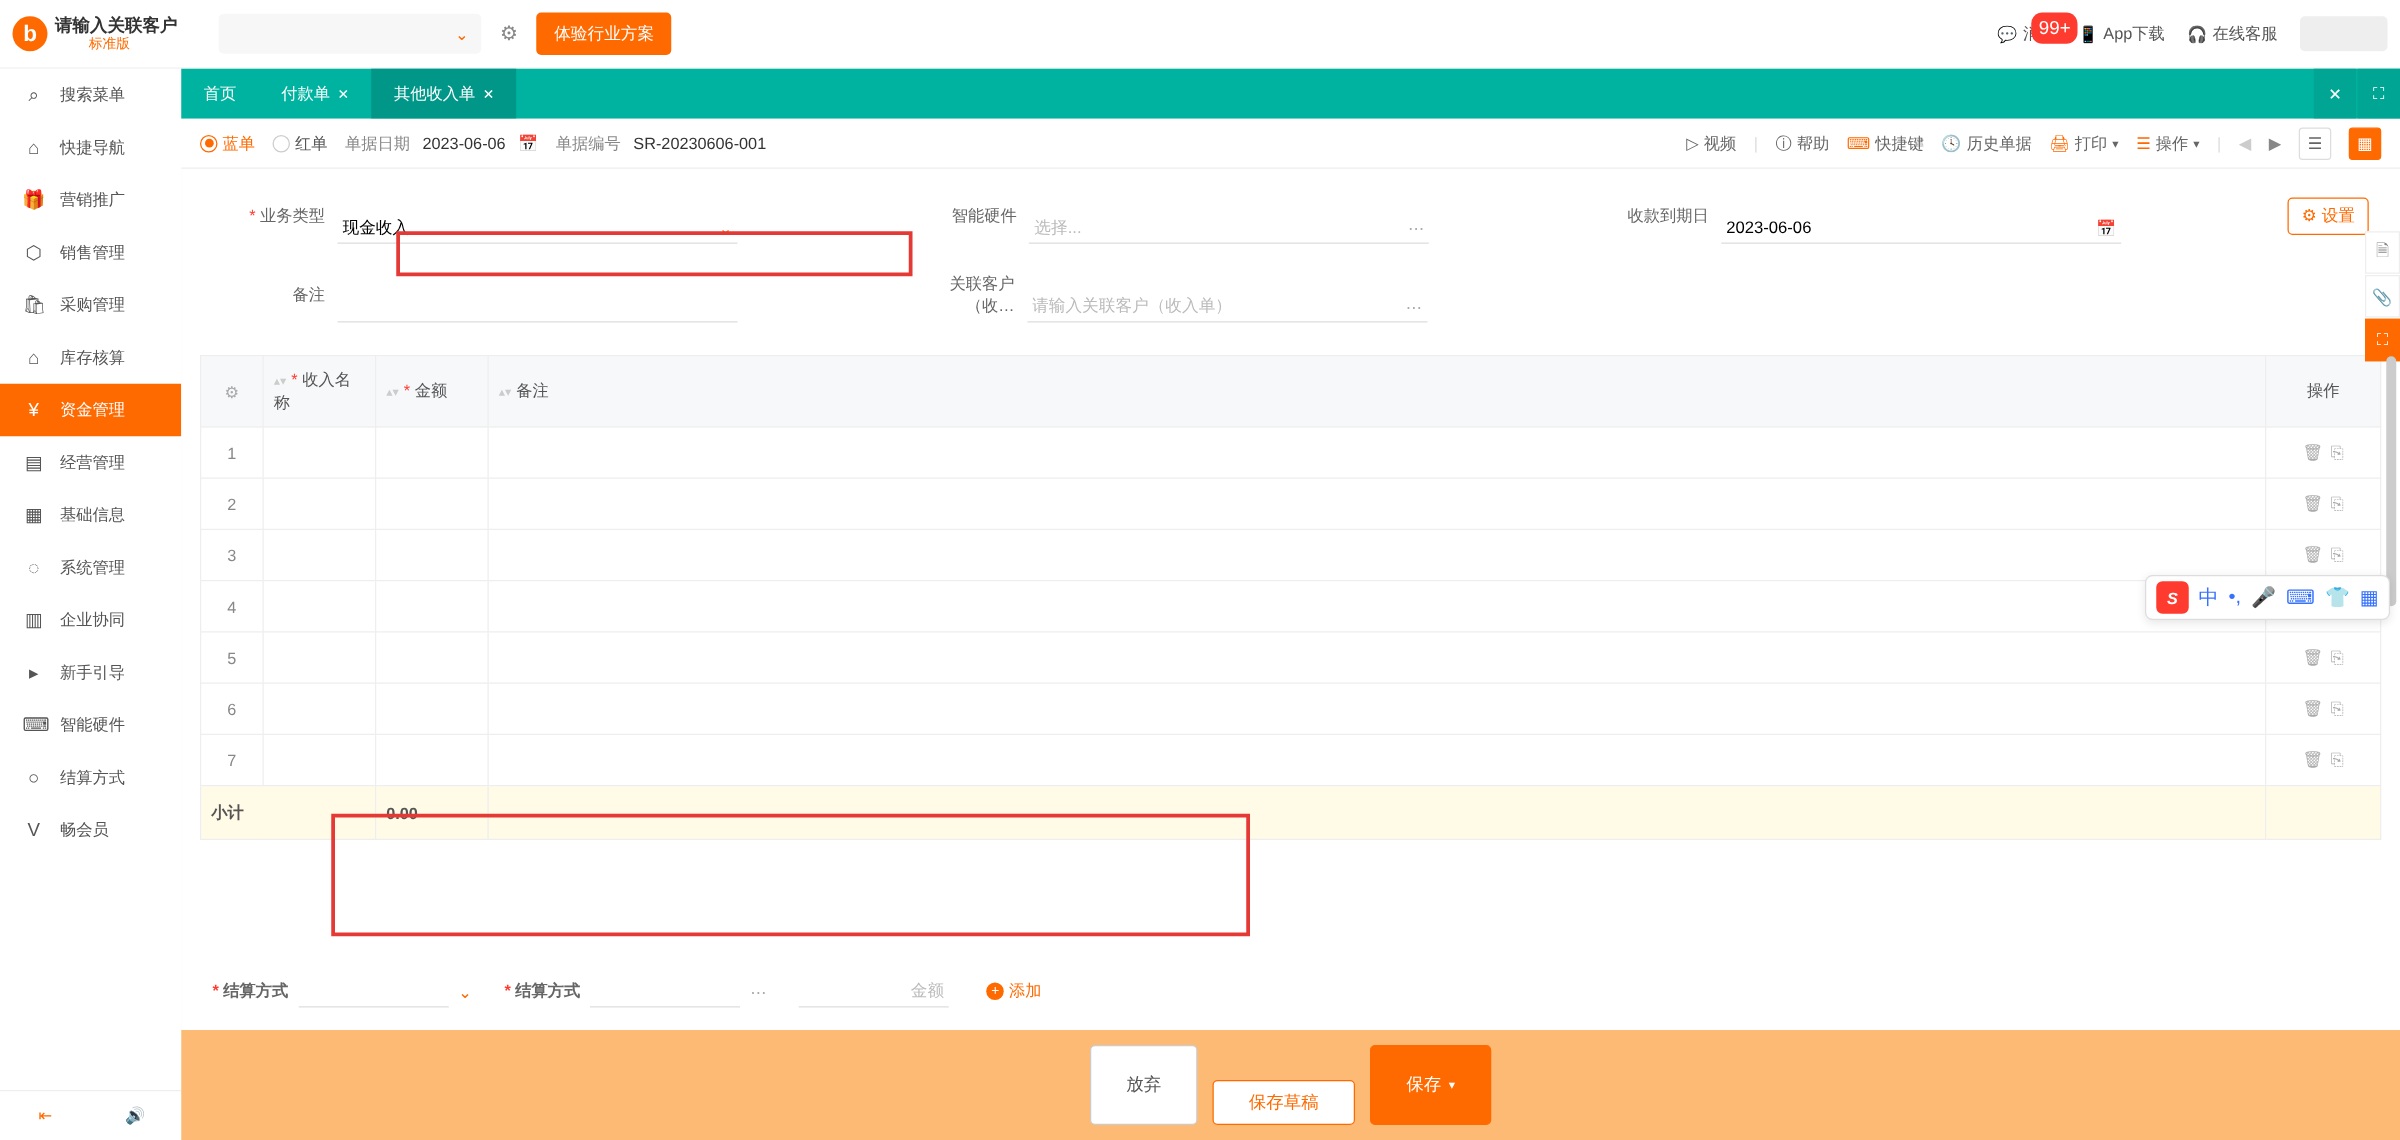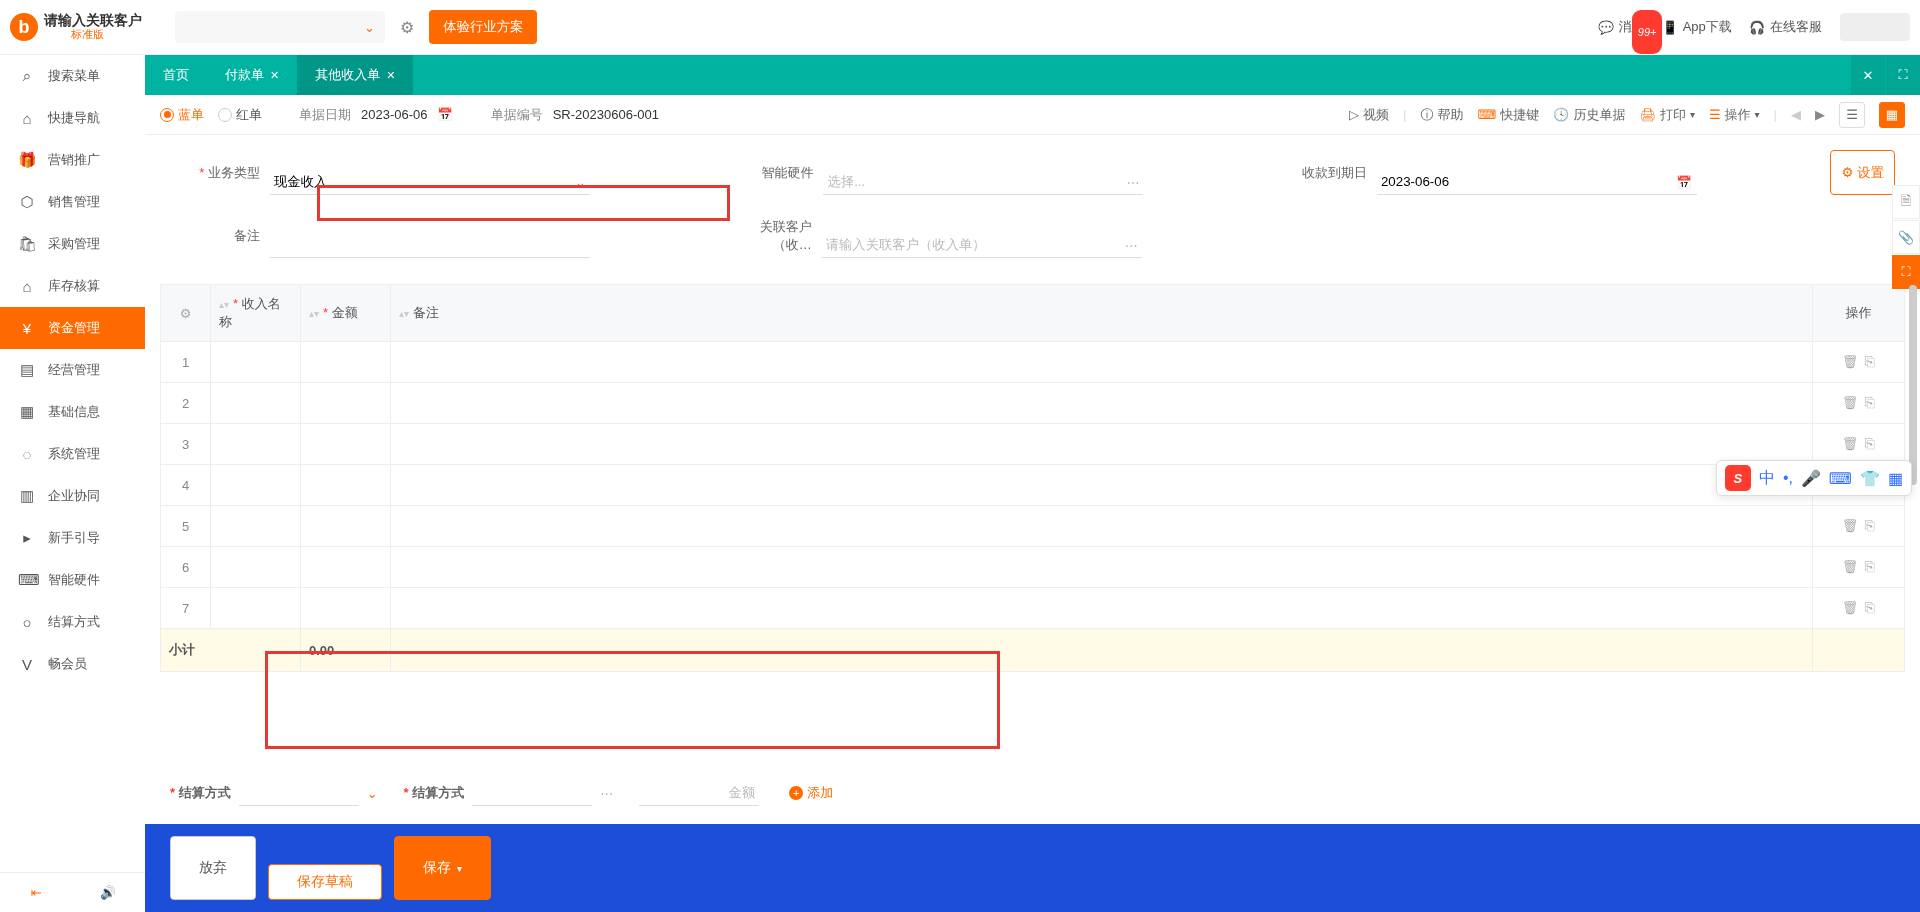--- a/index.html
+++ b/index.html
@@ -11,21 +11,21 @@
 .logo-icon { width: 28px; height: 28px; background: #ff6a00; color: #fff; border-radius: 50%; display: flex; align-items: center; justify-content: center; font-weight: bold; font-size: 18px; }
 .logo-text { margin-left: 6px; font-size: 14px; color: #333; font-weight: bold; }
 .logo-sub { font-size: 11px; color: #ff6a00; margin-left: 33px; margin-top: -3px; }
 .logo-col { display: flex; flex-direction: column; }
 .org-sel { margin-left: 20px; width: 210px; height: 32px; background: #f7f7f7; border-radius: 4px; display: flex; align-items: center; padding: 0 10px; color: #999; }
 .chev { margin-left: 8px; color: #ff6a00; }
 .gear { margin-left: 15px; color: #888; font-size: 16px; }
 .exp-btn { margin-left: 15px; background: #ff6a00; color: #fff; border: none; padding: 8px 14px; border-radius: 4px; cursor: pointer; }
 .top-right { margin-left: auto; display: flex; align-items: center; gap: 18px; color: #555; }
 .tr-item { display: flex; align-items: center; gap: 4px; cursor: pointer; position: relative; }
-.badge { background: #ff3b30; color: #fff; border-radius: 9px; padding: 16px 6px; font-size: 11px; position: absolute; top: -8px; right: -18px; font-style: italic; }
+.badge { background: #ff3b30; color: #fff; border-radius: 9px; padding: 4px 6px; font-size: 15px; position: absolute; top: -8px; right: -18px; }
 .avatar-ph { width: 70px; height: 28px; background: #eee; border-radius: 4px; }
 
 
 .layout { display: flex; height: calc(100vh - 55px); }
 .sidebar { width: 145px; background: #fff; display: flex; flex-direction: column; }
 .side-item { display: flex; align-items: center; padding: 12px 18px; color: #555; cursor: pointer; gap: 12px; }
 .side-item.active { background: #ff6a00; color: #fff; }
 .side-icon { width: 18px; text-align: center; font-size: 15px; }
 .side-foot { margin-top: auto; display: flex; border-top: 1px solid #eee; }
 .side-foot-btn { flex: 1; text-align: center; padding: 12px 0; color: #ff6a00; cursor: pointer; }
@@ -40,32 +40,32 @@
 .tabs-right-btn { width: 34px; height: 40px; display: flex; align-items: center; justify-content: center; cursor: pointer; background: #00a594; margin-left: 1px; }
 
 
 .toolbar { height: 40px; display: flex; align-items: center; padding: 0 15px; border-bottom: 1px solid #eee; gap: 10px; background: #fff; }
 .radio-grp { display: flex; gap: 14px; align-items: center; }
 .radio-item { display: flex; align-items: center; gap: 4px; cursor: pointer; color: #555; }
 .radio-dot { width: 14px; height: 14px; border-radius: 50%; border: 1px solid #ccc; display: flex; align-items: center; justify-content: center; }
 .radio-item.sel .radio-dot { border-color: #ff6a00; }
 .radio-item.sel .radio-dot::after { content: ''; width: 7px; height: 7px; background: #ff6a00; border-radius: 50%; }
 .radio-item.sel { color: #ff6a00; }
-.tl-label { color: #888; margin-left: 27px; }
+.tl-label { color: #888; margin-left: 4px; }
 .tl-value { color: #333; }
 .cal-icon { color: #ff6a00; }
 .toolbar-right { margin-left: auto; display: flex; align-items: center; gap: 14px; color: #666; }
 .tl-act { display: flex; align-items: center; gap: 4px; cursor: pointer; }
 .tl-sep { color: #ddd; }
 .tl-iconbtn { width: 26px; height: 26px; display: flex; align-items: center; justify-content: center; border: 1px solid #ddd; border-radius: 3px; cursor: pointer; }
 .tl-iconbtn.act { background: #ff6a00; color: #fff; border-color: #ff6a00; }
 
 
 .form-area { padding: 15px 25px 8px; }
-.form-row { display: flex; margin-bottom: 18px; gap: 10px; }
+.form-row { display: flex; align-items: center; margin-bottom: 18px; gap: 10px; }
 .form-grp { display: flex; align-items: center; flex: 1; gap: 10px; }
 .form-label { width: 90px; text-align: right; color: #666; font-size: 13px; }
 .req::before { content: '* '; color: #ff3b30; }
 .inp-wrap { position: relative; flex: 1; max-width: 320px; display: flex; align-items: center; margin-top: 19px; }
 .inp-wrap input { width: 100%; border: none; border-bottom: 1px solid #ddd; padding: 5px 20px 5px 4px; outline: none; }
 .inp-suffix { position: absolute; right: 4px; color: #ff6a00; cursor: pointer; }
 .inp-suffix.gray { color: #aaa; }
 .highlight-box1 { position: absolute; border: 3px solid #e53935; top: 130px; left: 172px; width: 413px; height: 36px; pointer-events: none; z-index: 50; }
 .highlight-box2 { position: absolute; border: 3px solid #e53935; top: 596px; left: 120px; width: 735px; height: 98px; pointer-events: none; z-index: 50; }
 .settings-btn { border: 1px solid #ff6a00; color: #ff6a00; background: #fff; padding: 5px 10px; border-radius: 4px; cursor: pointer; margin-left: auto; display: flex; align-items: center; gap: 4px; }
@@ -87,21 +87,21 @@
 
 .bottom-form { padding: 18px 25px; display: flex; align-items: center; gap: 8px; }
 .bf-label { color: #666; font-weight: bold; }
 .bf-inp { border: none; border-bottom: 1px solid #ddd; width: 120px; padding: 5px 4px; outline: none; }
 .bf-suf { color: #ff6a00; margin-right: 18px; cursor: pointer; }
 .bf-suf.gray { color: #aaa; }
 .add-link { color: #ff6a00; display: flex; align-items: center; gap: 4px; cursor: pointer; }
 .plus-circ { width: 14px; height: 14px; border-radius: 50%; background: #ff6a00; color: #fff; display: flex; align-items: center; justify-content: center; font-size: 11px; }
 
 
-.footer-bar { padding: 12px 25px; display: flex; justify-content: flex-start; gap: 12px; background: #1d4ed8; }
+.footer-bar { padding: 12px 25px; display: flex; justify-content: center; gap: 12px; background: #fdba74; }
 .btn { padding: 8px 28px; border-radius: 4px; cursor: pointer; font-size: 14px; }
 .btn-default { background: #fff; border: 1px solid #ccc; color: #555; }
 .btn-outline { background: #fff; border: 1px solid #ff6a00; color: #ff6a00; margin-top: 28px; }
 .btn-primary { background: #ff6a00; border: 1px solid #ff6a00; color: #fff; display: flex; align-items: center; gap: 6px; }
 
 
 .right-rail { position: absolute; right: 0; top: 130px; width: 28px; display: flex; flex-direction: column; gap: 1px; }
 .rail-btn { width: 28px; height: 34px; background: #fff; border: 1px solid #eee; display: flex; align-items: center; justify-content: center; color: #888; cursor: pointer; }
 .rail-btn.act { background: #ff6a00; color: #fff; border-color: #ff6a00; }
 

